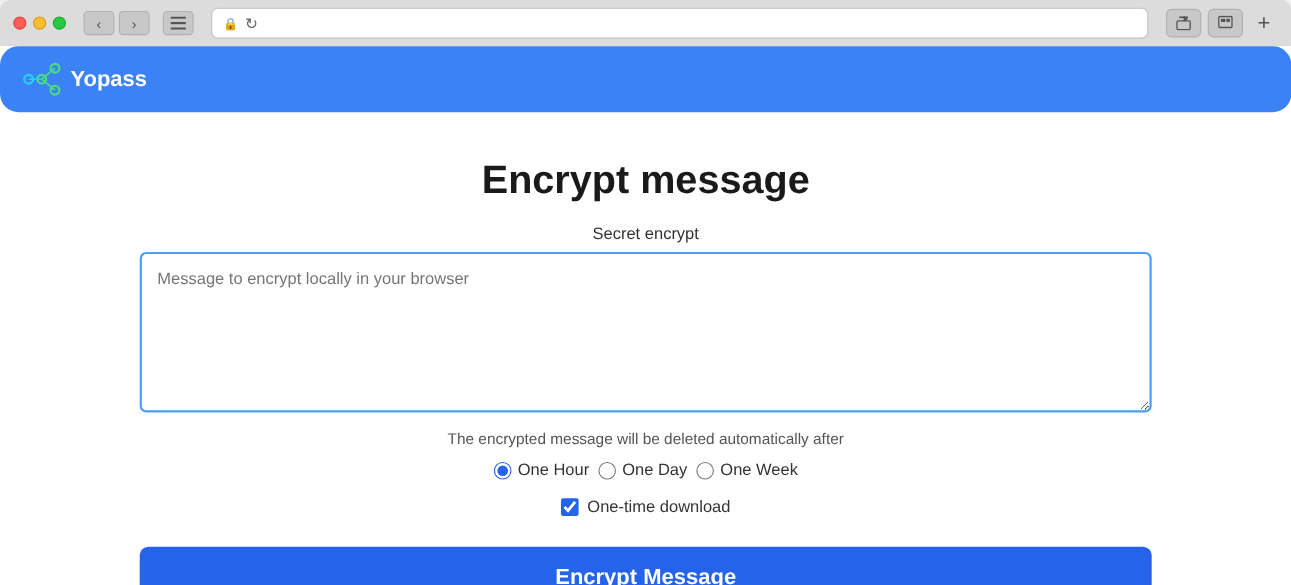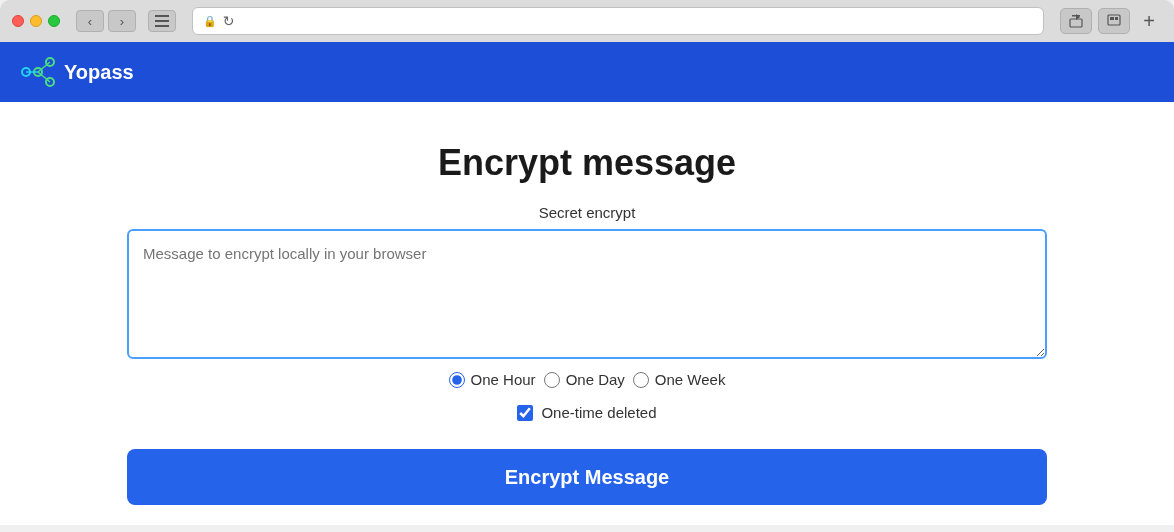--- a/index.html
+++ b/index.html
@@ -135,25 +135,26 @@
       justify-content: center;
     }
 
     
     .app-window {
       background: white;
     }
 
     
     .navbar {
-      background: #1d4ed8;
+      background: #3b82f6;
       height: 60px;
       display: flex;
       align-items: center;
       padding: 0 20px;
+      border-radius: 17px;
     }
 
     .brand {
       display: flex;
       align-items: center;
       gap: 8px;
       color: white;
       font-size: 20px;
       font-weight: 600;
     }
@@ -187,21 +188,21 @@
     }
 
     .field-label {
       font-size: 15px;
       color: #333;
       text-align: center;
     }
 
     .message-textarea {
       width: 920px;
-      height: 130px;
+      height: 146px;
       border: 2px solid #4a9eff;
       border-radius: 6px;
       padding: 14px;
       font-size: 15px;
       color: #999;
       resize: vertical;
       outline: none;
       font-family: -apple-system, BlinkMacSystemFont, 'Segoe UI', sans-serif;
     }
 
@@ -339,38 +340,39 @@
     </nav>
 
     <div class="main-content">
       <h1 class="page-title">Encrypt message</h1>
 
       <div class="form-section">
         <label class="field-label">Secret encrypt</label>
 
         <textarea class="message-textarea" placeholder="Message to encrypt locally in your browser" style=""></textarea>
 
+        <p class="deletion-info">The encrypted message will be deleted automatically after</p>
 
         <div class="radio-group">
           <label class="radio-option">
             <input type="radio" name="expiry" value="one-hour" class="radio-input" checked="" style="">
             <span>One Hour</span>
           </label>
           <label class="radio-option">
             <input type="radio" name="expiry" value="one-day" class="radio-input" style="">
             <span>One Day</span>
           </label>
           <label class="radio-option">
             <input type="radio" name="expiry" value="one-week" class="radio-input" style="">
             <span>One Week</span>
           </label>
         </div>
 
         <label class="checkbox-option">
           <input type="checkbox" class="checkbox-input" checked="" style="">
-          <span>One-time deleted</span>
+          <span>One-time download</span>
         </label>
 
         <button class="encrypt-btn">Encrypt Message</button>
       </div>
     </div>
   </div>
 </div>
 
 </body></html>

